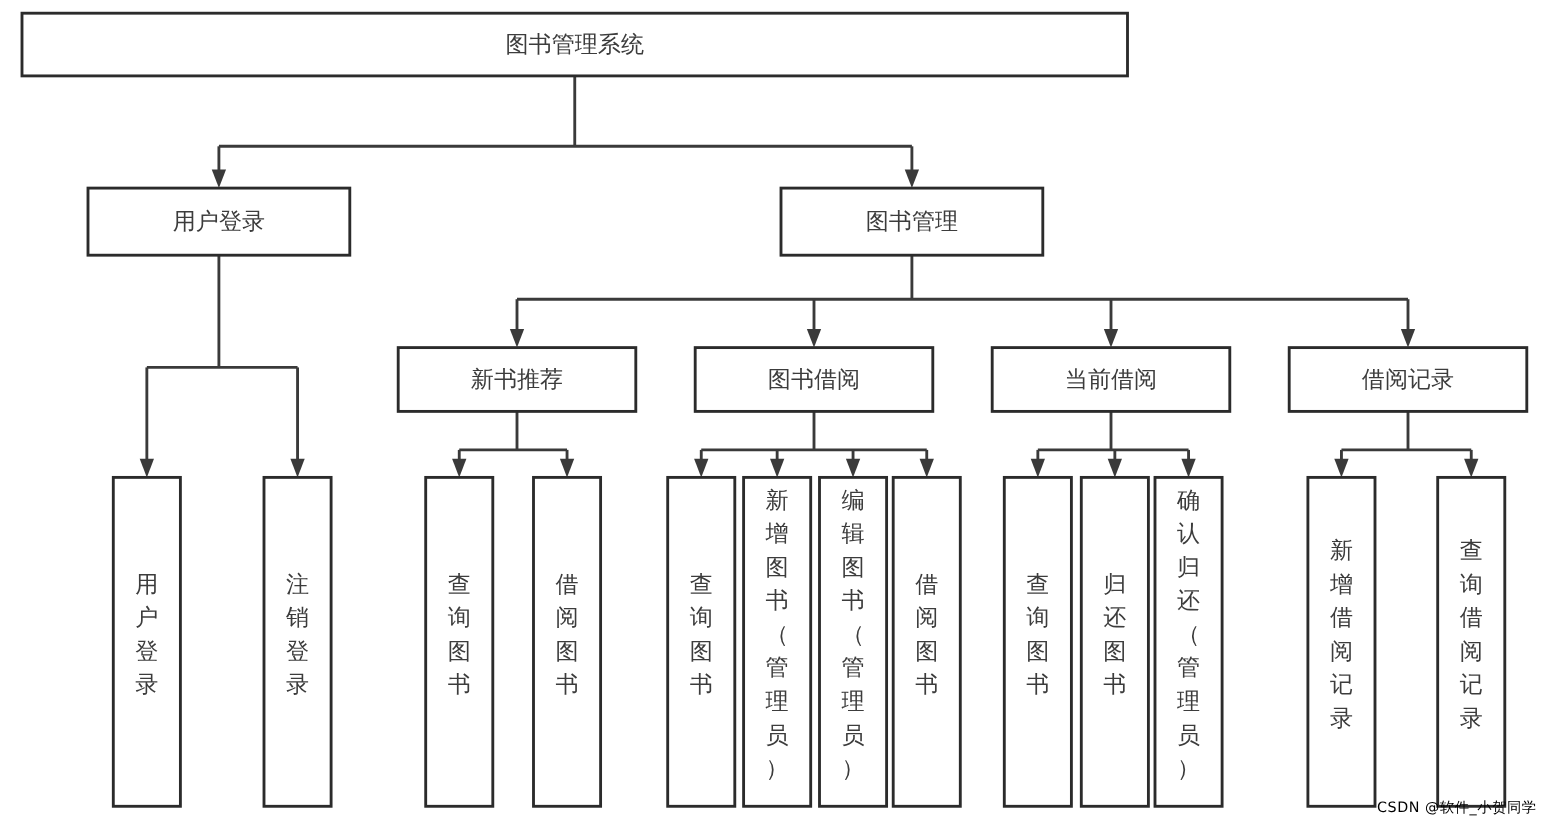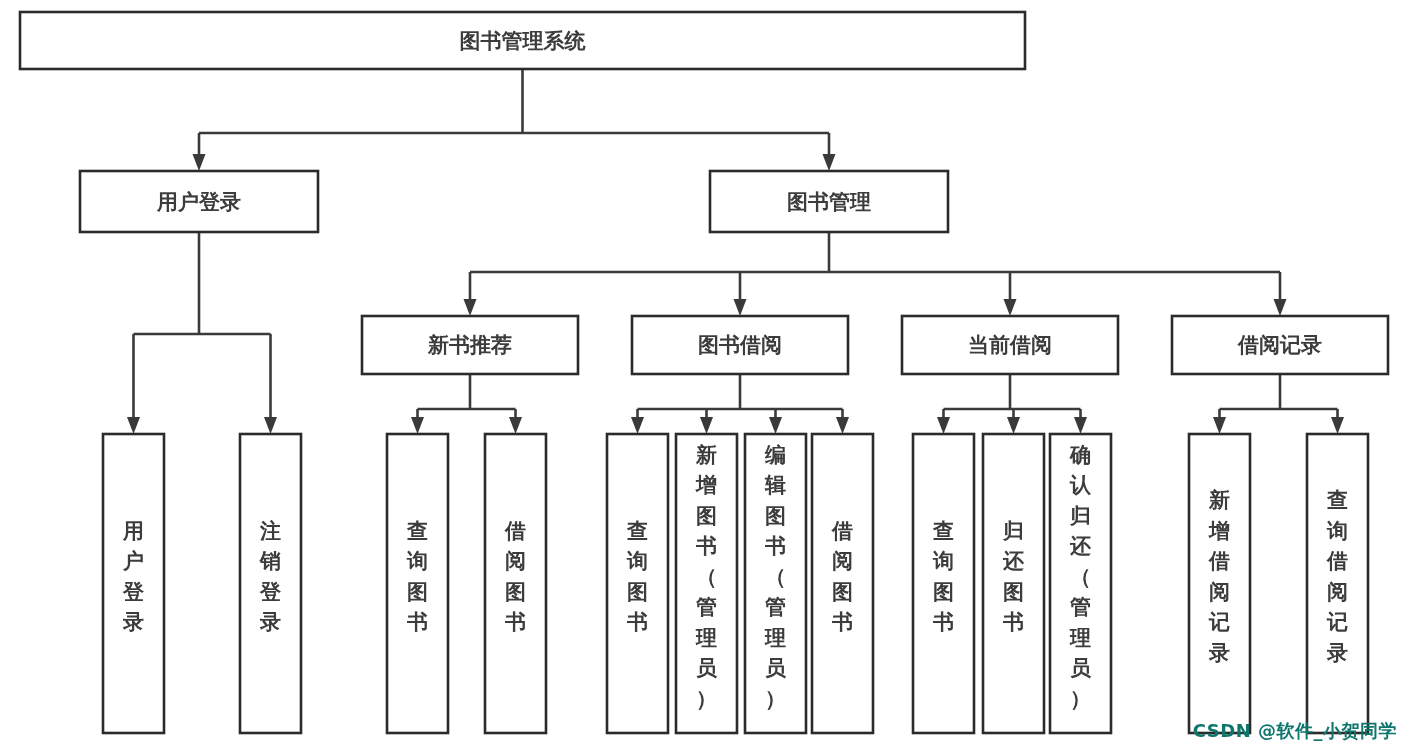--- a/index.html
+++ b/index.html
@@ -12,21 +12,20 @@
     width: 1405px;
     height: 747px;
     font-family: "DejaVu Sans", "Liberation Sans", sans-serif;
     overflow: hidden;
     position: relative;
   }
   #diagram-root {
     position: relative;
     width: 1405px;
     height: 747px;
-    font-weight: bold;
   }
   svg#tree-svg {
     position: absolute;
     left: 0;
     top: 0;
     width: 1405px;
     height: 747px;
     display: block;
   }
   .node-box {
@@ -55,22 +54,22 @@
     fill: #3c3c3c;
     font-family: "DejaVu Sans", "Liberation Sans", sans-serif;
     font-size: 21px;
     text-anchor: middle;
   }
   .watermark {
     position: absolute;
     right: 8px;
     bottom: 4px;
     font-family: "DejaVu Sans", "Liberation Sans", sans-serif;
-    font-size: 18px;
-    color: #0f766e;
+    font-size: 13px;
+    color: #000000;
     letter-spacing: 0.5px;
     white-space: nowrap;
     user-select: none;
   }
 </style>
 </head>
 <body>
 
 <div id="diagram-root">
   <svg id="tree-svg" viewBox="0 0 1405 747">

